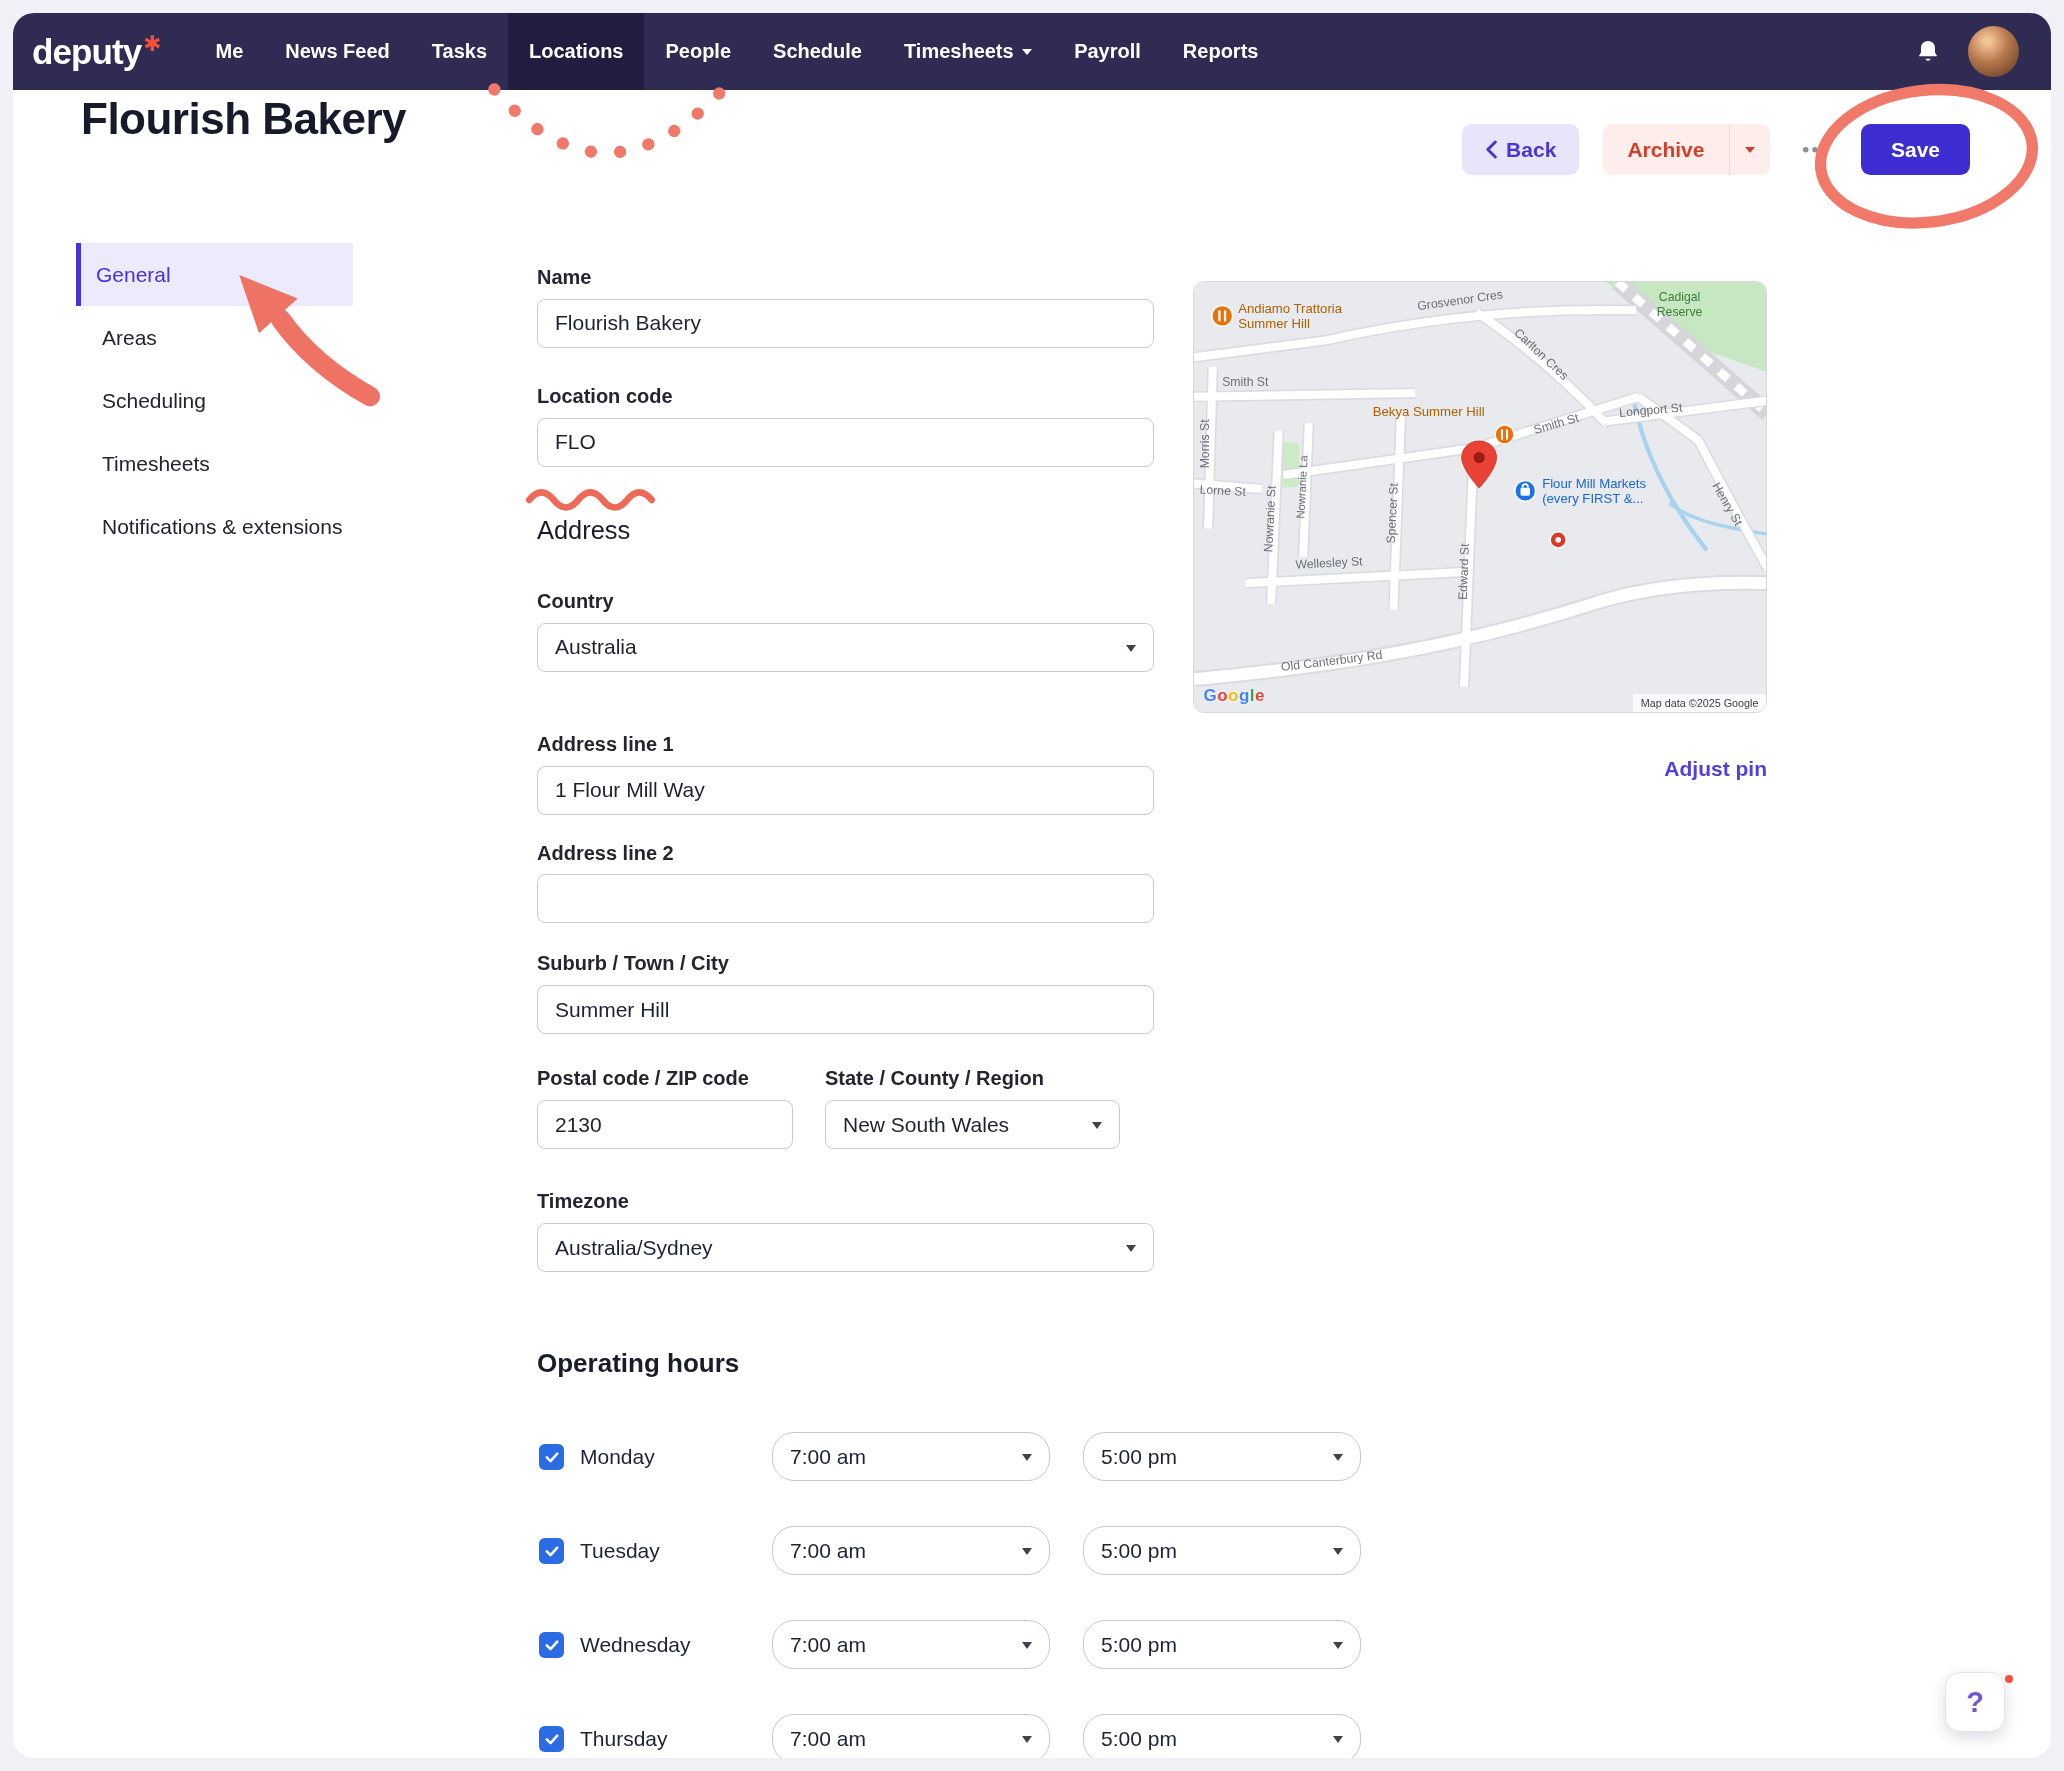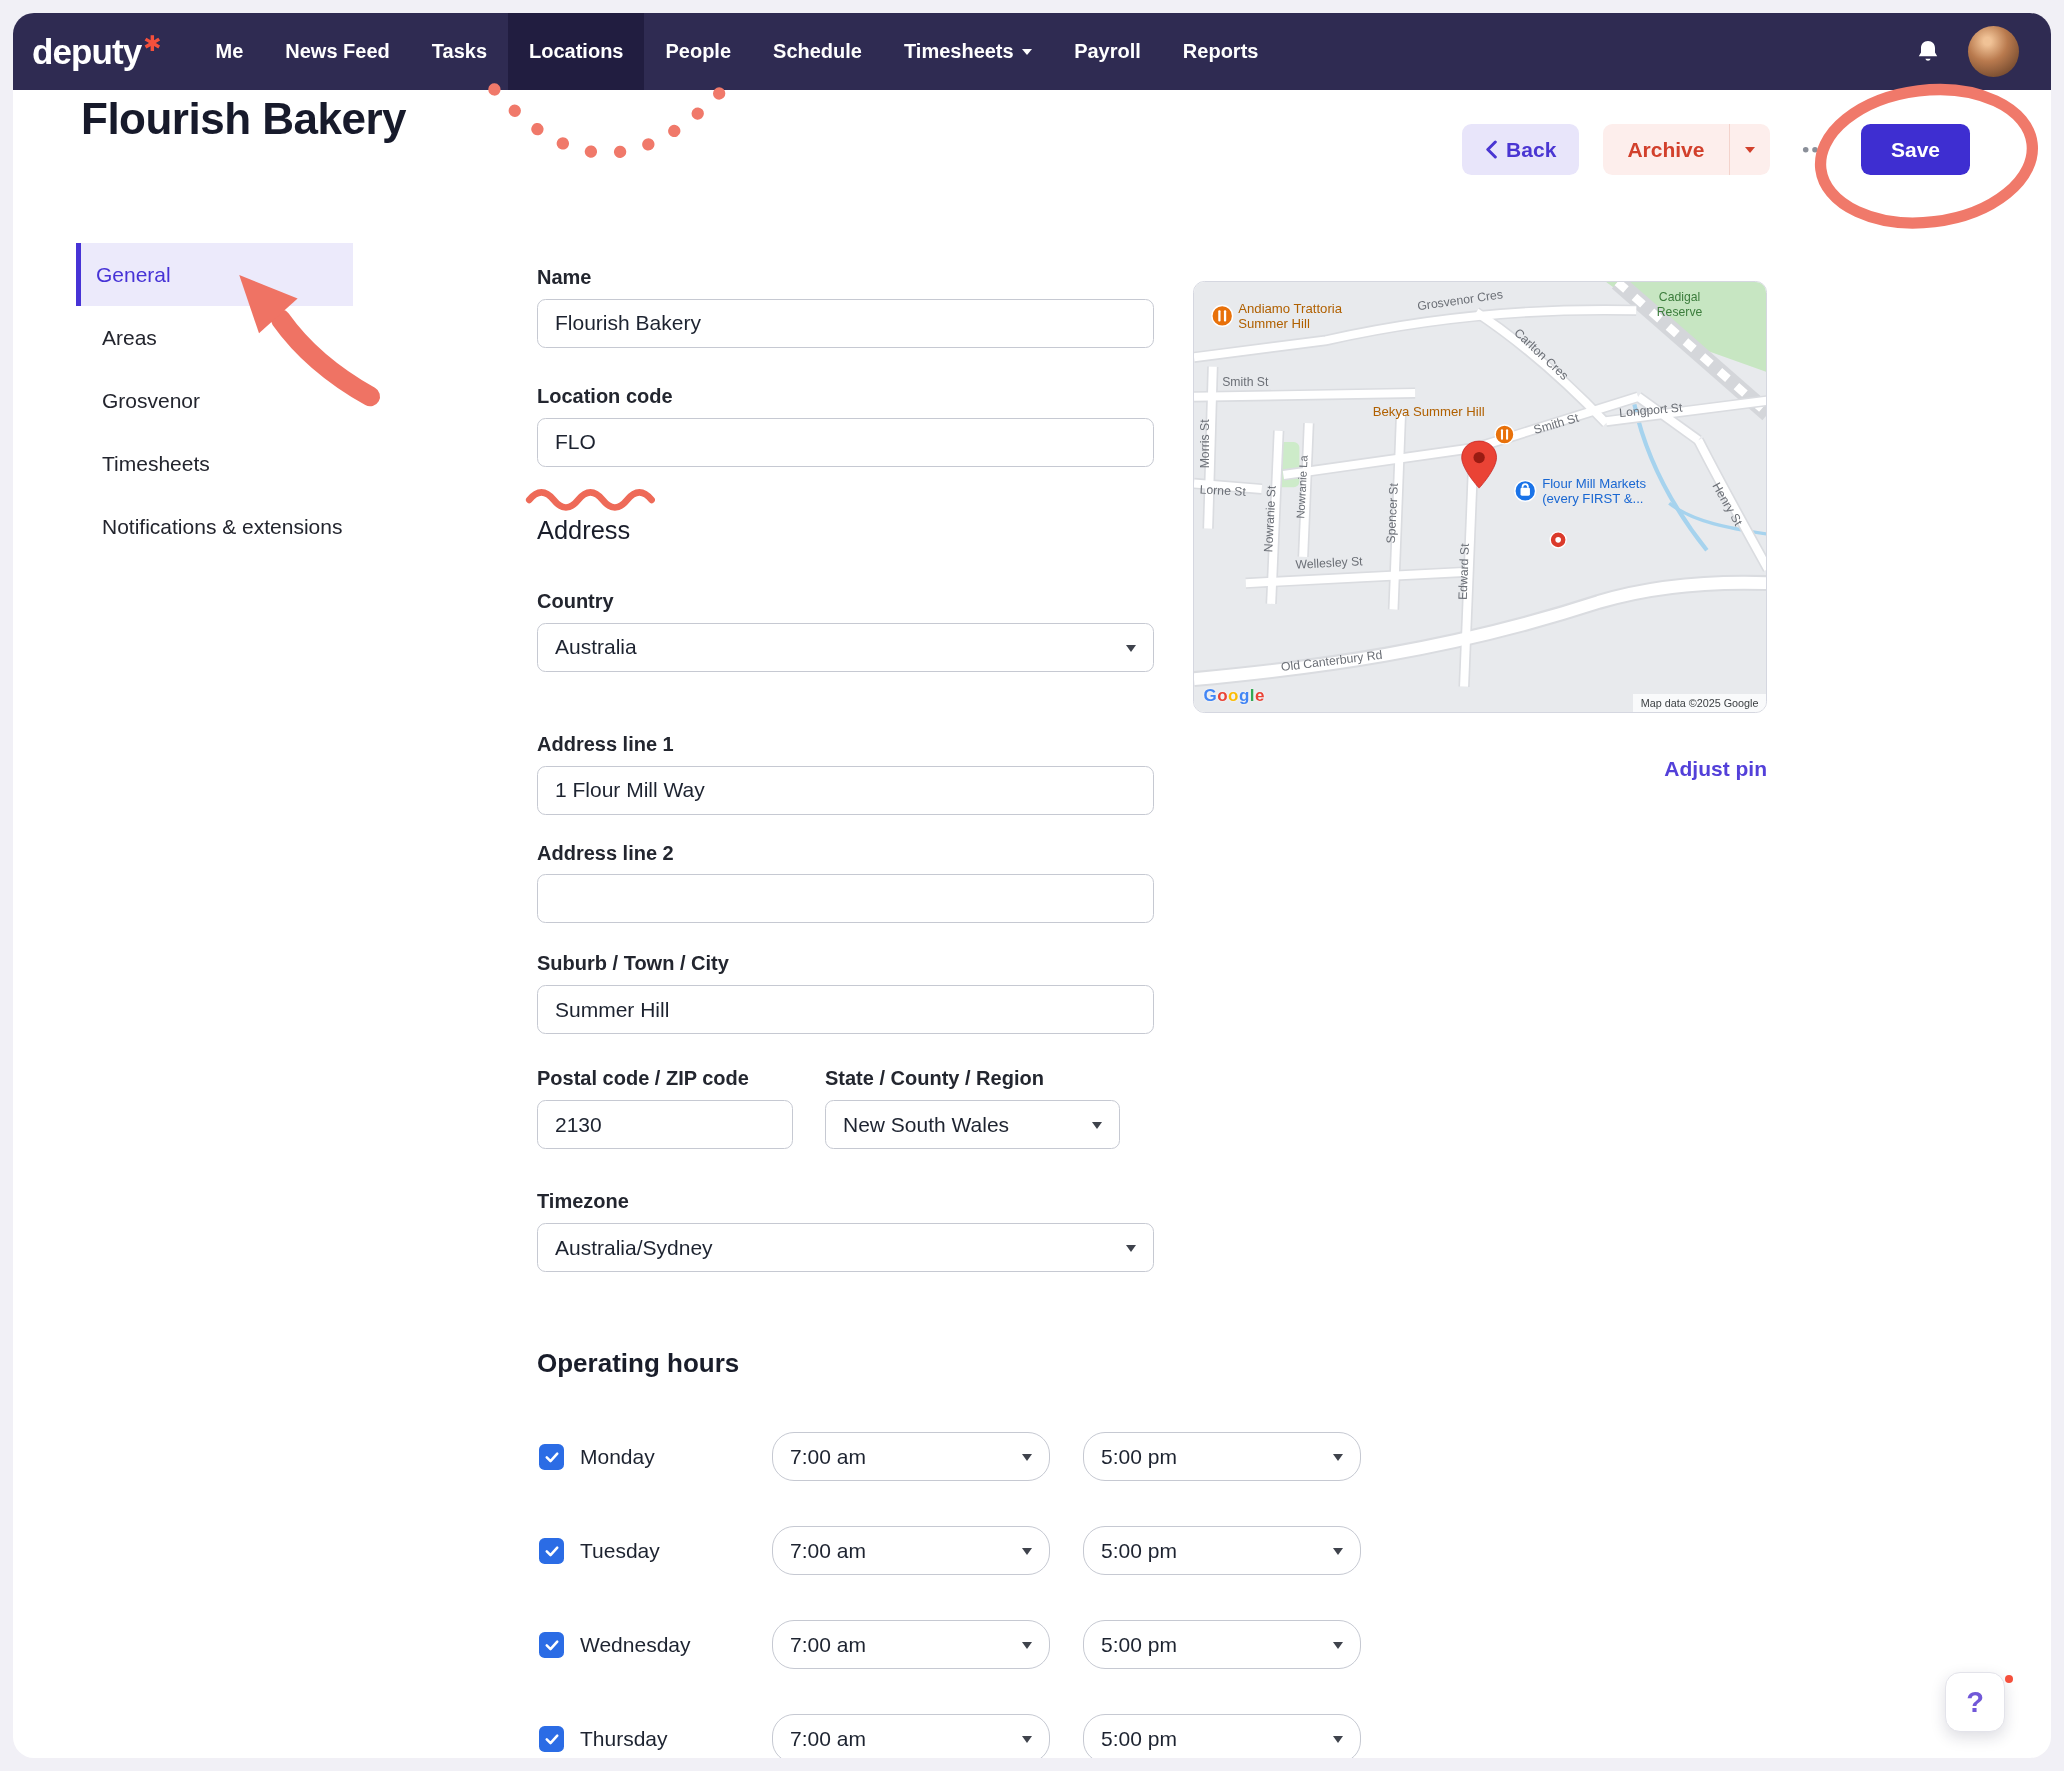--- a/index.html
+++ b/index.html
@@ -185,21 +185,21 @@
     </div>
 
     <aside class="sidebar">
       <div class="side-item active">
           <span>General</span>
         </div>
       <div class="side-item">
           <span>Areas</span>
         </div>
       <div class="side-item">
-          <span>Grosvenor</span>
+          <span>Scheduling</span>
         </div>
       <div class="side-item">
           <span>Timesheets</span>
         </div>
       <div class="side-item">
           <span>Notifications &amp; extensions</span>
         </div>
     </aside>
 
     <main class="form">

